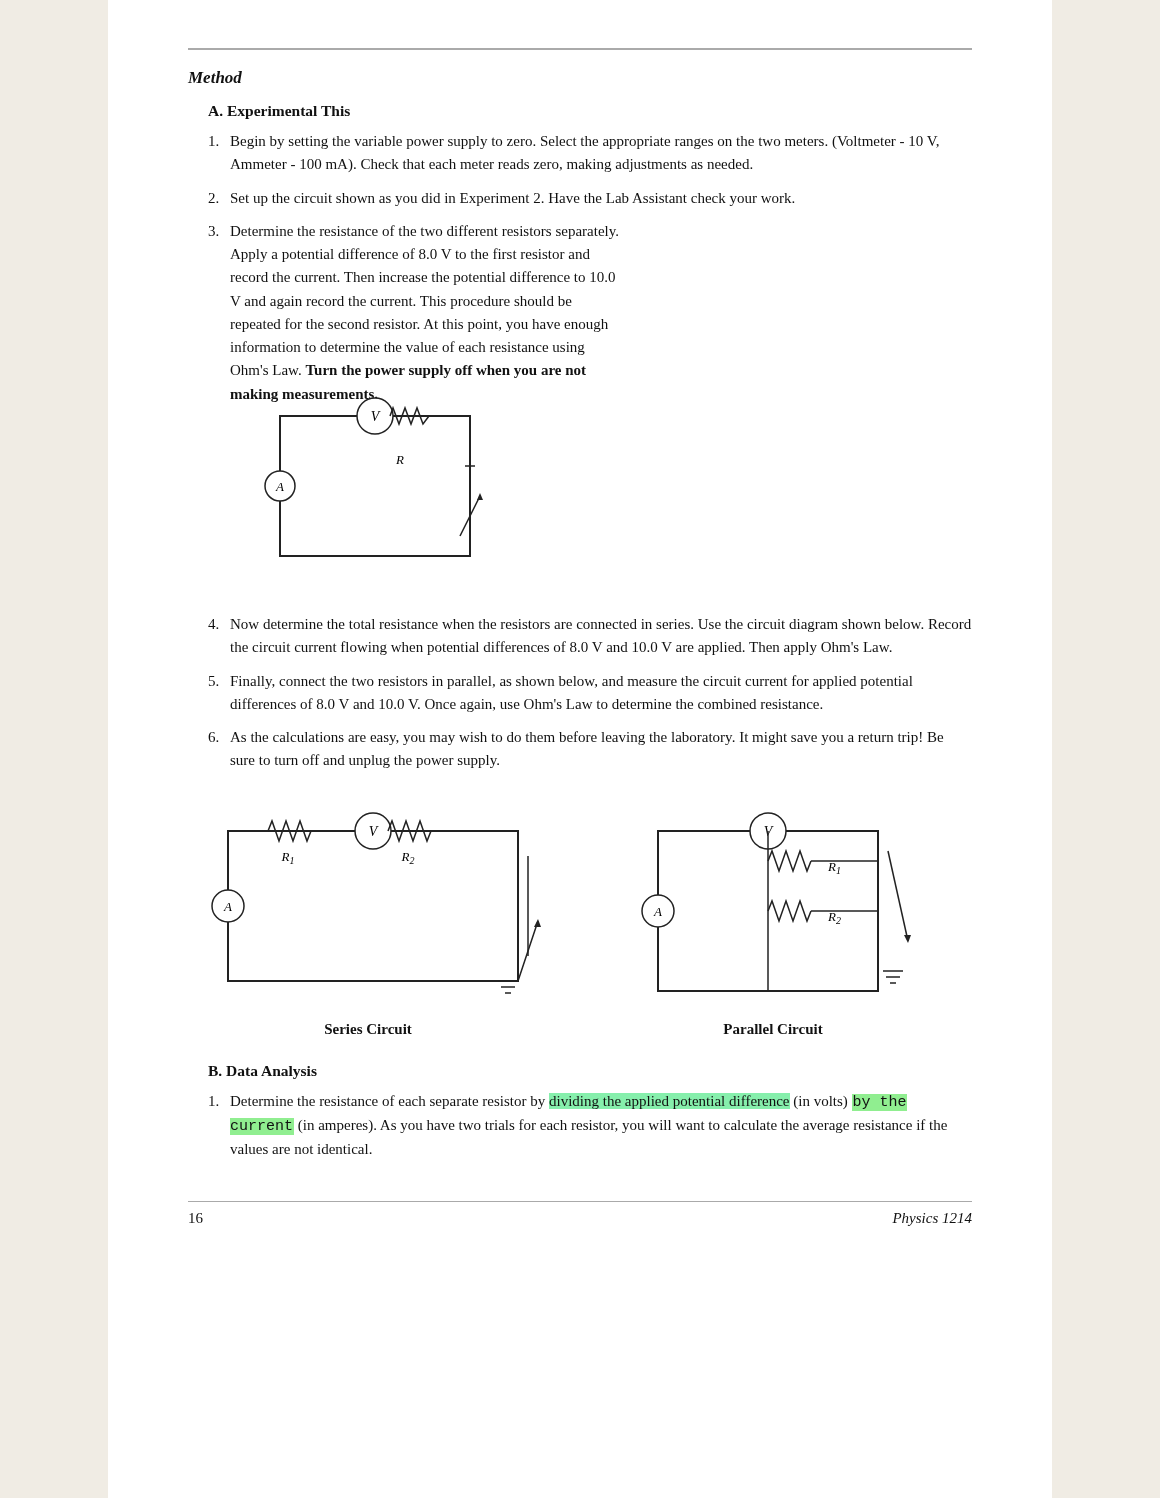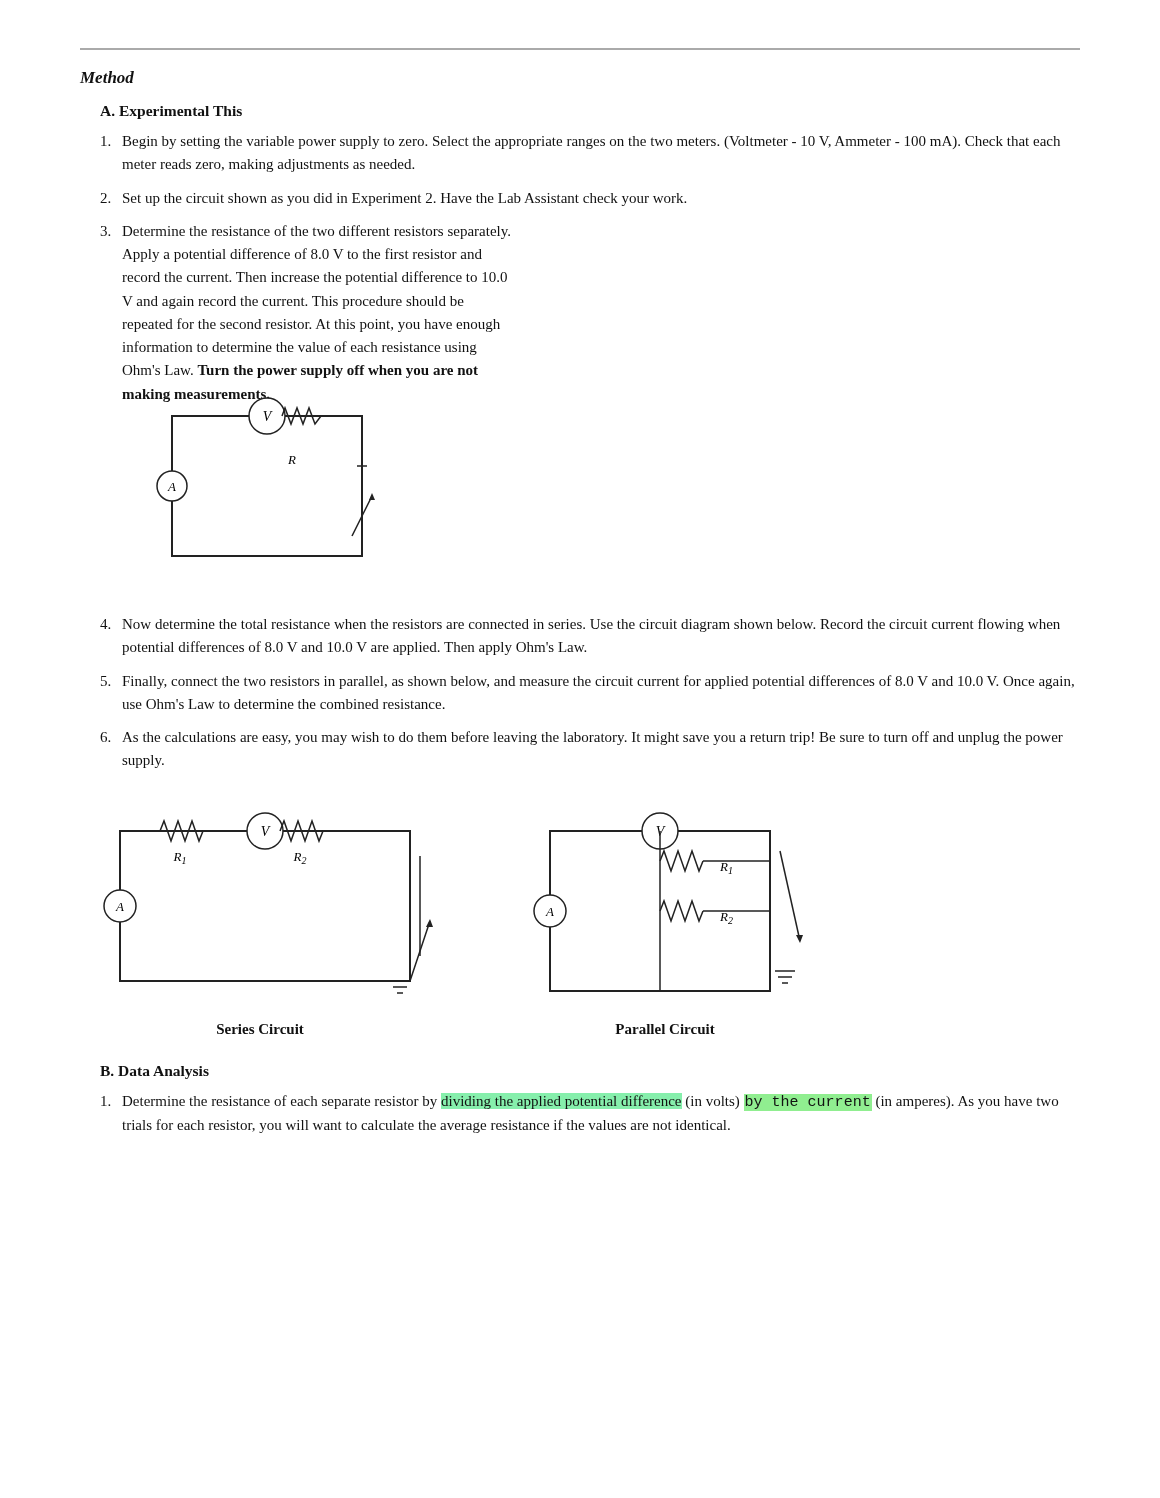--- a/index.html
+++ b/index.html
@@ -3,21 +3,21 @@
   <meta charset="utf-8">
   <style>
     * { box-sizing: border-box; margin: 0; padding: 0; }
     body {
       background: #f0ece4;
       font-family: 'Times New Roman', Times, serif;
       font-size: 15px;
       color: #111;
     }
     .page {
-      width: 1160px;
+      width: 944px;
       min-height: 1498px;
       background: #fff;
       margin: 0 auto;
       padding: 48px 80px 60px 80px;
       position: relative;
     }
     .top-border {
       border-top: 2px solid #aaa;
       margin-bottom: 18px;
     }
@@ -258,14 +258,18 @@
     <ol class="numbered-list">
       <li>
         <span class="list-num">1.</span>
         <span class="list-content">
           <span>Determine the resistance of each separate resistor by </span><span class="highlight-yellow">dividing the applied potential difference</span><span> (in volts) </span><span class="highlight-green">by the current</span><span> (in amperes). As you have two trials for </span><span class="italic-text">each</span><span> resistor, you will want to calculate the average resistance if the values are not identical.</span>
         </span>
       </li>
     </ol>
   </div>
 
+  <div class="page-footer">
+    <span class="page-num">16</span>
+    <span class="page-course">Physics 1214</span>
+  </div>
 
 </div>
 
 </body></html>

